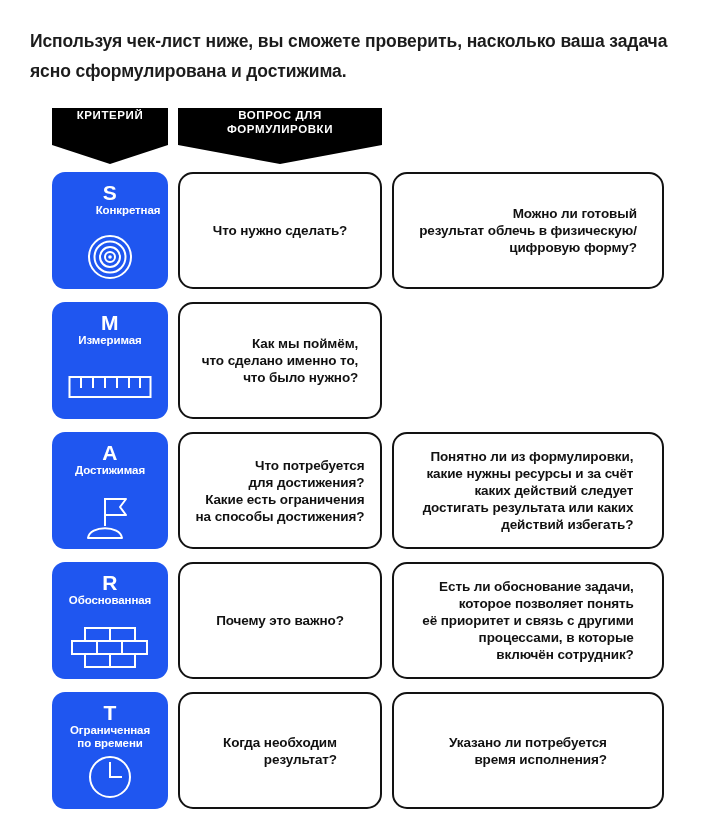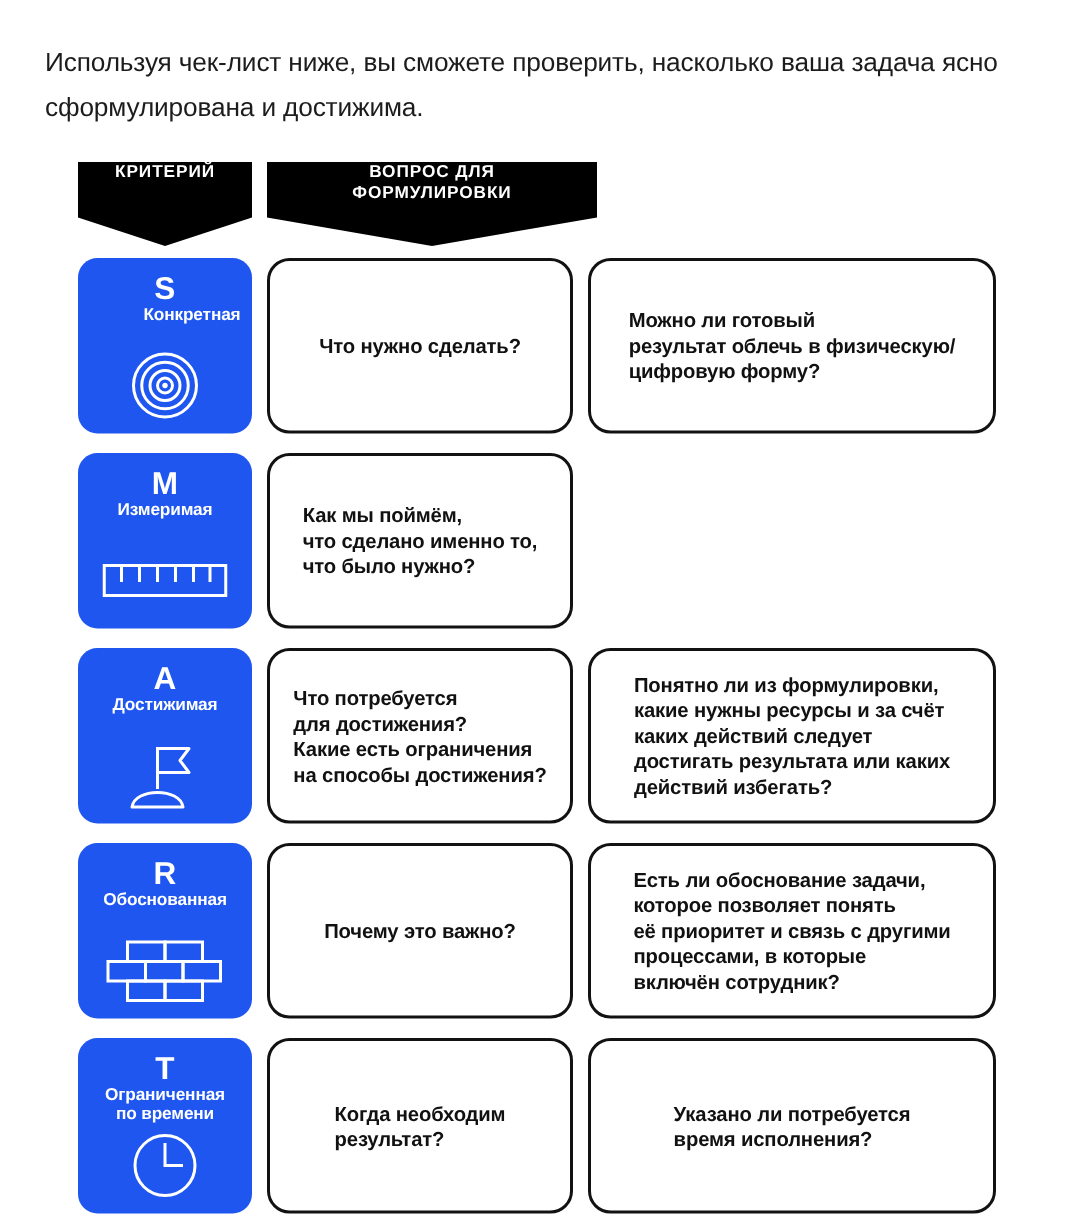--- a/index.html
+++ b/index.html
@@ -21,20 +21,21 @@
   
   .intro {
     position: absolute;
     left: 30px;
     top: 26px;
     width: 662px;
     font-size: 17.5px;
     line-height: 30px;
     color: #1c1c1c;
     letter-spacing: -0.1px;
+    font-weight: bold;
   }
 
   
   .banners {
     position: absolute;
     left: 0;
     top: 108px;
     width: 722px;
     height: 56px;
   }
@@ -44,21 +45,21 @@
     color: #ffffff;
     font-size: 11.5px;
     font-weight: bold;
     letter-spacing: 0.6px;
     line-height: 14px;
     text-align: center;
     -webkit-clip-path: polygon(0 0, 100% 0, 100% 66%, 50% 100%, 0 66%);
     clip-path: polygon(0 0, 100% 0, 100% 66%, 50% 100%, 0 66%);
   }
   .banner-1 { left: 52px;  width: 116px; height: 56px; }
-  .banner-2 { left: 178px; width: 220px; height: 56px; }
+  .banner-2 { left: 178px; width: 204px; height: 56px; }
   .banner-3 { left: 392px; width: 272px; height: 56px; }
 
   
   .rows {
     position: absolute;
     left: 0;
     top: 172px;
     width: 722px;
   }
   .row {
@@ -109,21 +110,21 @@
   .qbox {
     position: absolute;
     top: 0;
     height: 117px;
     background: #ffffff;
     border: 2.2px solid #121212;
     border-radius: 15px;
     display: flex;
     align-items: center;
     justify-content: center;
-    text-align: left;
+    text-align: right;
     padding: 6px 10px;
   }
   .qbox-2 { left: 178px; width: 204px; }
   .qbox-3 { left: 392px; width: 272px; }
   .qtext {
     font-size: 13.5px;
     font-weight: bold;
     line-height: 17px;
     color: #111111;
     letter-spacing: -0.1px;

